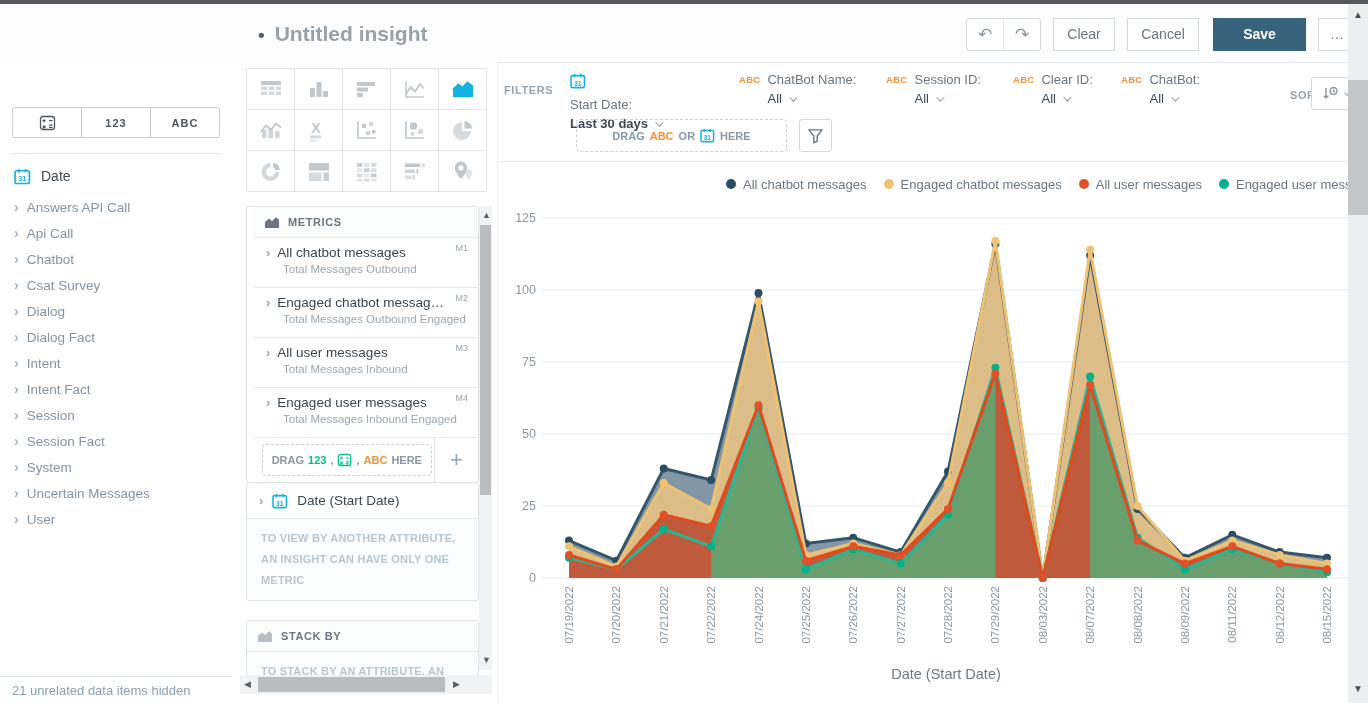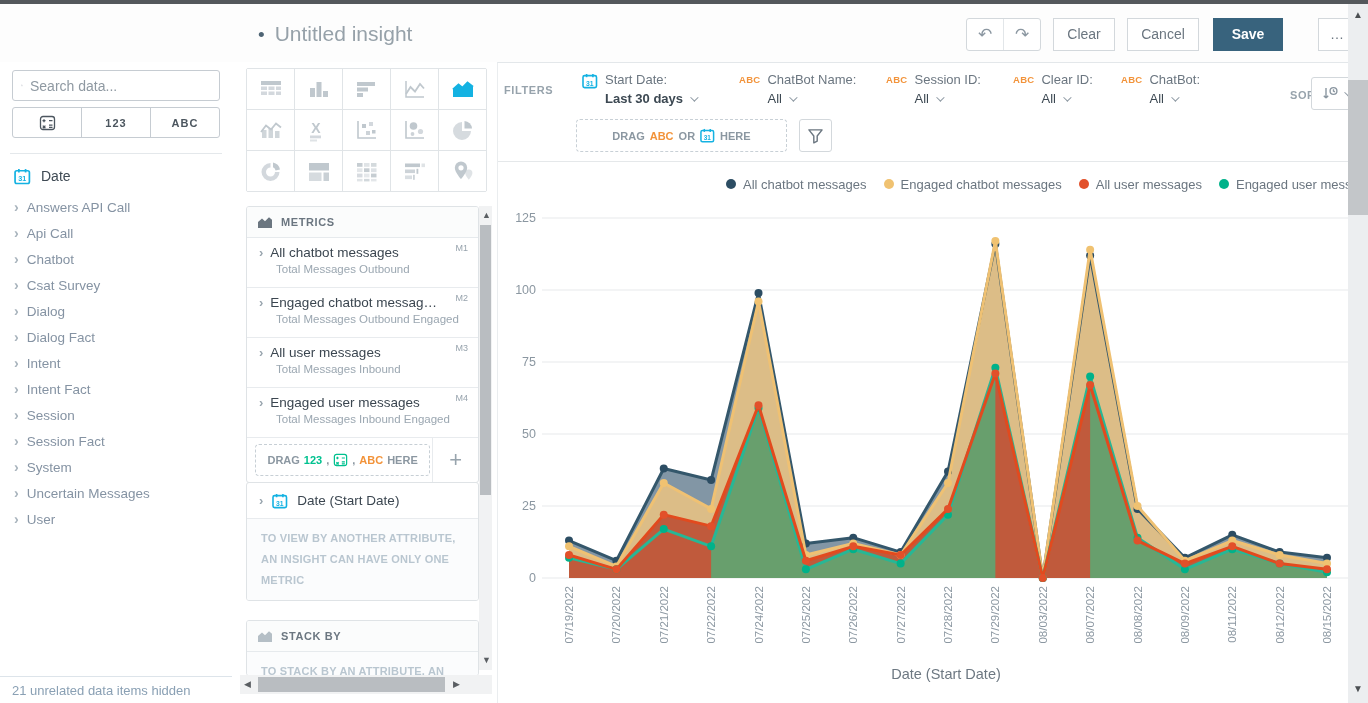--- a/index.html
+++ b/index.html
@@ -2,30 +2,30 @@
 <html><head>
 <meta charset="utf-8">
 <style>
   * { margin:0; padding:0; box-sizing:border-box; }
   html,body { width:1368px; height:703px; overflow:hidden; background:#fff;
     font-family:"Liberation Sans","DejaVu Sans",sans-serif; }
   .top-strip { position:absolute; left:0; top:0; width:1368px; height:4px; background:#54585c; z-index:60; }
 
   
   .topbar { position:absolute; left:0; top:4px; width:1368px; height:58px; background:#fdfdfd; }
-  .insight-title { position:absolute; left:258px; top:18px; font-size:21px; font-weight:normal; color:#96a1a9; cursor:text; }
+  .insight-title { position:absolute; left:258px; top:18px; font-size:21px; font-weight:bold; color:#96a1a9; cursor:text; }
   .insight-title .dot { color:#4e6474; margin-right:10px; font-size:19px; }
   .btn { position:absolute; top:14px; height:33px; background:#fff; border:1px solid #d3d8dc; border-radius:0;
     color:#6b7680; font-size:14px; text-align:center; line-height:31px; cursor:pointer; }
   .undo-group { position:absolute; left:966px; top:14px; width:75px; height:33px; border:1px solid #d3d8dc; border-radius:3px; display:flex; background:#fff; }
   .undo-group .half { flex:1; text-align:center; line-height:30px; font-size:17px; color:#8b97a1; cursor:pointer; font-family:"DejaVu Sans",sans-serif; }
   .undo-group .half:first-child { border-right:1px solid #e2e6e9; }
   .btn-clear { left:1053px; width:62px; }
   .btn-cancel{ left:1127px; width:72px; }
-  .btn-save  { left:1213px; width:70px; background:#38637d; border-color:#38637d; color:#fff; font-weight:bold; }
+  .btn-save  { left:1213px; width:93px; background:#38637d; border-color:#38637d; color:#fff; font-weight:bold; }
   .btn-more  { left:1318px; width:40px; letter-spacing:2px; }
 
   
   .sidebar { position:absolute; left:0; top:62px; width:232px; bottom:0; background:#fff; }
   .search-box { position:absolute; left:12px; top:8px; width:208px; height:31px; border:1px solid #c6ccd2; border-radius:3px; display:flex; align-items:center; padding:0 8px; background:#fff; }
   .search-box input { border:none; outline:none; flex:1; font-size:14px; color:#46525c; margin-left:7px; font-family:inherit; }
   .search-box input::placeholder { color:#8f99a2; }
   .type-tabs { position:absolute; left:12px; top:45px; width:208px; height:31px; border:1px solid #c6ccd2; border-radius:3px; display:flex; background:#fff; }
   .type-tabs .tab { flex:1; display:flex; align-items:center; justify-content:center; font-size:11px; font-weight:bold; color:#4c565f; letter-spacing:1px; cursor:pointer; }
   .type-tabs .tab + .tab { border-left:1px solid #c6ccd2; }
@@ -99,27 +99,20 @@
     <span class="half"><span>↶</span></span>
     <span class="half"><span>↷</span></span>
   </div>
   <div class="btn btn-clear">Clear</div>
   <div class="btn btn-cancel">Cancel</div>
   <div class="btn btn-save">Save</div>
   <div class="btn btn-more">…</div>
 </div>
 
 <div class="sidebar">
-  <div class="search-box">
-    <svg class="g-ic" width="15" height="15" viewBox="0 0 15 15">
-        <circle cx="6.2" cy="6.2" r="4.6" fill="none" stroke="#98a2ab" stroke-width="1.6"></circle>
-        <line x1="9.8" y1="9.8" x2="13.6" y2="13.6" stroke="#98a2ab" stroke-width="1.6"></line>
-      </svg>
-    <input type="text" placeholder="Search data..." style="">
-  </div>
   <div class="type-tabs">
     <span class="tab">
       <svg class="g-ic" width="17" height="16" viewBox="0 0 17 16" stroke="#4c565f" fill="none" stroke-width="1.3">
           <rect x="1.5" y="1.5" width="14" height="13" rx="2.5"></rect>
           <path d="M5 4.2v3M3.5 5.7h3M10 5.7h3.5M3.8 10.6l2.6 2.6M6.4 10.6l-2.6 2.6M10 10.2h3.5M10 12.4h3.5"></path>
         </svg>
     </span>
     <span class="tab">
         <span>123</span>
       </span>
@@ -313,21 +306,21 @@
         </svg>
       </div>
       <div class="cell">
         <svg width="24" height="23" viewBox="0 0 24 23" fill="currentColor">
           <path fill-rule="evenodd" d="M10 1.5 a6.2 6.2 0 0 1 6.2 6.2 C16.2 12.2 10 19 10 19 S3.8 12.2 3.8 7.7 A6.2 6.2 0 0 1 10 1.5 Z M10 10.4 a2.6 2.6 0 1 0 0-5.2 a2.6 2.6 0 0 0 0 5.2 Z"></path>
           <path d="M17.8 9.5 a3.6 3.6 0 0 1 3.6 3.6 c0 2.7-3.6 6.6-3.6 6.6 s-3.6-3.9-3.6-6.6 a3.6 3.6 0 0 1 3.6-3.6 Z" opacity=".5"></path>
         </svg>
       </div>
     </div>
 
-  <div class="bucket" style="top:144px;">
+  <div class="bucket" style="top:144px;padding-left:7px;">
     <div class="bucket-header">
       <svg class="g-ic" width="16" height="13" viewBox="0 0 16 13" fill="#6b7680">
           <path d="M1 12 L1 6 L5 2.5 L8 5.2 L12 1.2 L15 3.8 L15 12 Z"></path>
         </svg>
       <span>METRICS</span>
     </div>
     <div id="metric-rows">
         <div class="metric-row">
           <div class="line1">
             <span class="chev">›</span>
@@ -410,21 +403,21 @@
   <div class="mid-hscroll">
     <span class="scroll-arrow" style="left:4px; top:5px;">◀</span>
     <div class="thumb-h" style="left:18px; width:187px;"></div>
     <span class="scroll-arrow" style="right:32px; top:5px;">▶</span>
   </div>
 </div>
 
 <div class="rightpane">
   <div class="filters-label">FILTERS</div>
   <div id="filter-items">
-      <div class="filter-item bold" style="left: 84px;">
+      <div class="filter-item bold" style="left: 72px; flex-direction: column;">
         <svg class="g-ic" width="16" height="16" viewBox="0 0 16 16" style="margin-top:2px;">
           <rect x="1" y="2.6" width="13.5" height="12" rx="1.6" fill="none" stroke="#14b2e2" stroke-width="1.6"></rect>
           <line x1="4.6" y1="1" x2="4.6" y2="4.2" stroke="#14b2e2" stroke-width="1.6"></line>
           <line x1="10.9" y1="1" x2="10.9" y2="4.2" stroke="#14b2e2" stroke-width="1.6"></line>
           <text x="7.8" y="12.6" font-size="6.8" font-weight="bold" text-anchor="middle" fill="#14b2e2">31</text>
         </svg>
         <span>
           <div class="fname">Start Date:</div>
           <div class="fval">
             <span>Last 30 days</span>

